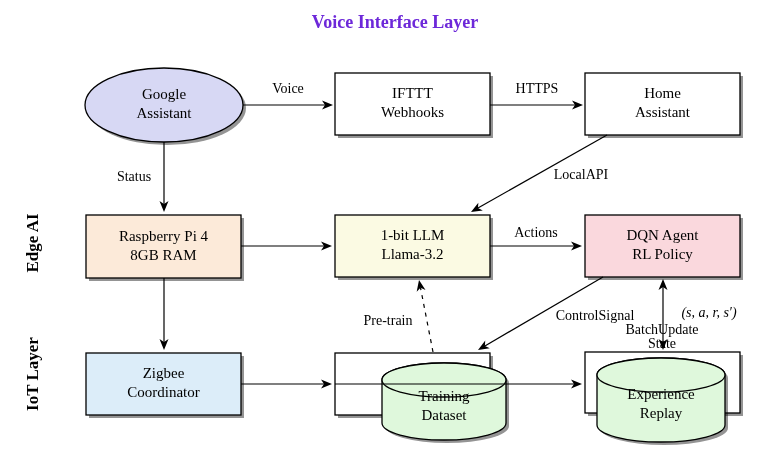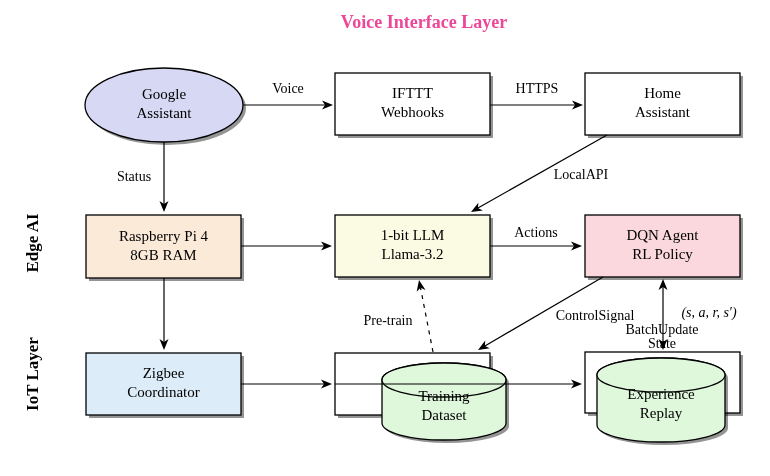--- a/index.html
+++ b/index.html
@@ -1,21 +1,21 @@
 <!DOCTYPE html>
 <html><head>
 <meta charset="utf-8">
 <style>
   html,body{margin:0;padding:0;background:#fff;}
   #stage{position:relative;width:770px;height:476px;background:#ffffff;overflow:hidden;
          font-family:"Liberation Serif","DejaVu Serif",serif;}
   #diagram{position:absolute;left:0;top:0;}
   #diagram text{font-family:"Liberation Serif","DejaVu Serif",serif;fill:#000;}
-  .diagram-title{position:absolute;left:424px;top:12px;transform:translateX(-50%);
-                 font-weight:bold;font-size:18px;white-space:nowrap;color:#ec4899;}
+  .diagram-title{position:absolute;left:395px;top:12px;transform:translateX(-50%);
+                 font-weight:bold;font-size:18px;white-space:nowrap;color:#6d28d9;}
   .layer-label{position:absolute;font-weight:bold;font-size:17px;white-space:nowrap;color:#000;
                transform:translate(-50%,-50%) rotate(-90deg);}
   #layer-edge-ai{left:33px;top:243px;}
   #layer-iot{left:33px;top:374px;}
 </style>
 </head>
 <body>
 
 <div id="stage">
   <svg id="diagram" width="770" height="476" viewBox="0 0 770 476">

